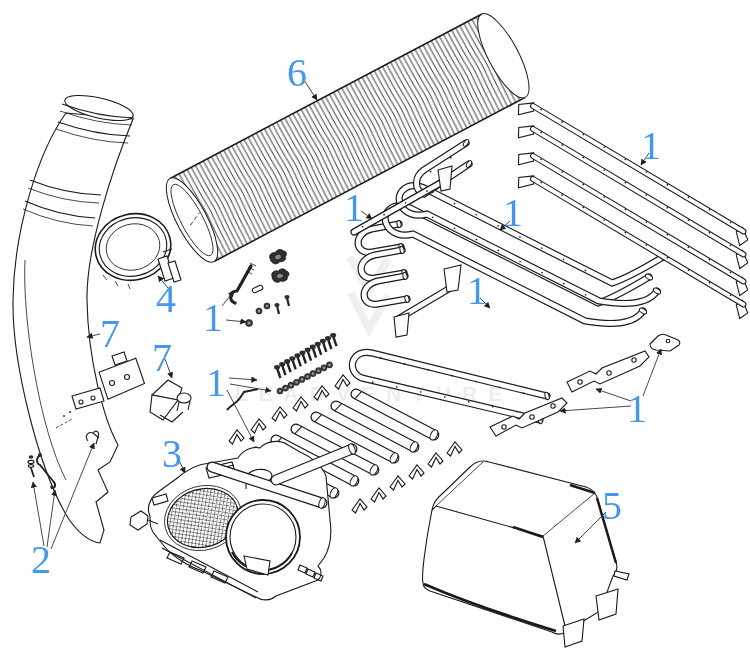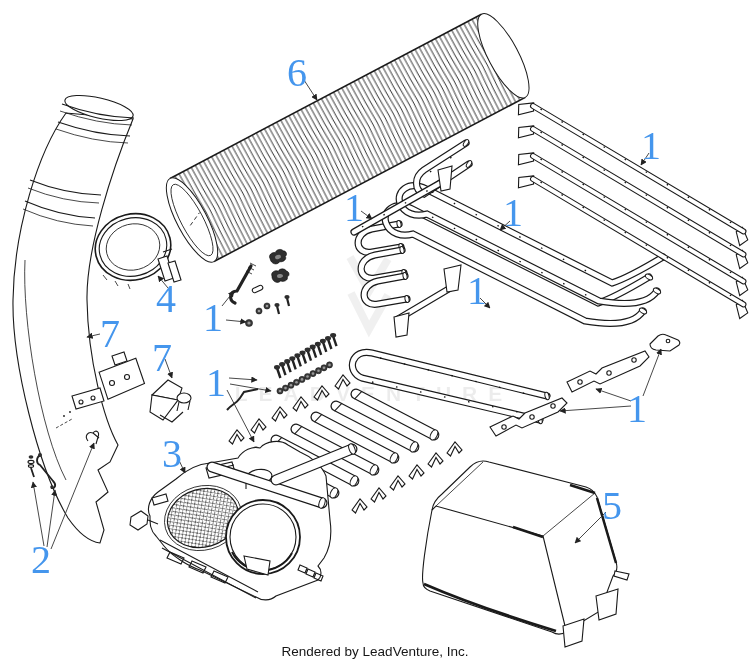--- a/index.html
+++ b/index.html
@@ -378,14 +378,13 @@
     <text class="callout" x="513" y="226" text-anchor="middle">1</text>
     <text class="callout" x="477" y="304" text-anchor="middle">1</text>
     <text class="callout" x="651" y="159" text-anchor="middle">1</text>
     <text class="callout" x="637" y="422" text-anchor="middle">1</text>
     <text class="callout" x="41" y="573" text-anchor="middle">2</text>
     <text class="callout" x="172" y="467" text-anchor="middle">3</text>
     <text class="callout" x="612" y="519" text-anchor="middle">5</text>
   </g>
 </svg>
 
-<div id="footer">Rendered by LeadVenture, Inc.</div>
 </div>
 
 </body></html>

